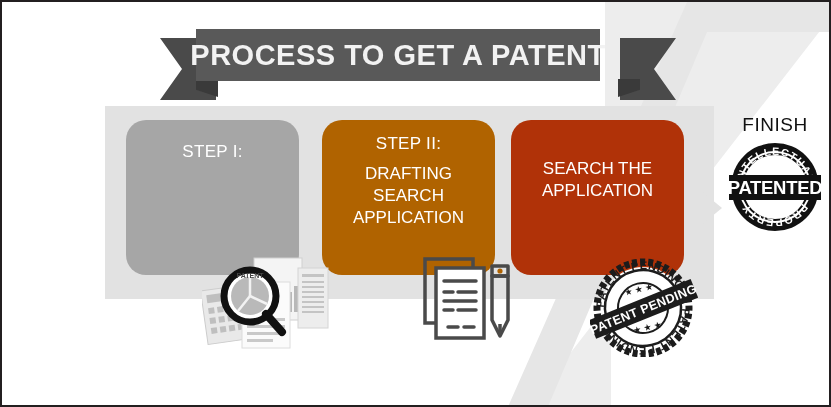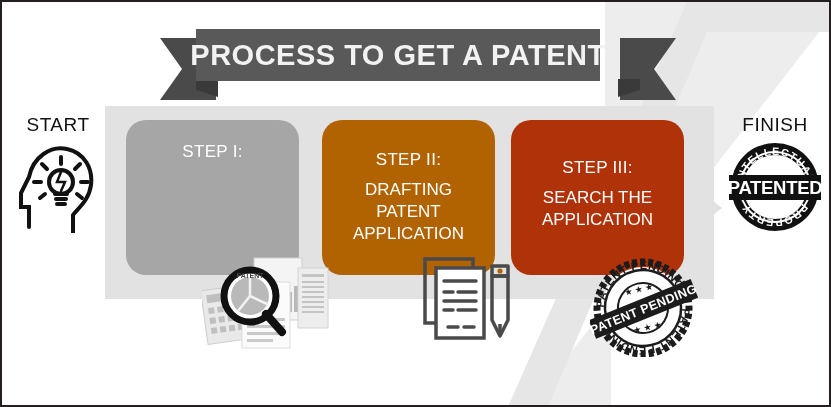--- a/index.html
+++ b/index.html
@@ -80,21 +80,21 @@
     width: 173px; height: 155px;
     border-radius: 20px;
     display: flex;
     flex-direction: column;
     align-items: center;
     color: #ffffff;
     box-sizing: border-box;
     padding-top: 22px;
   }
   .card.step1 { left: 124px; background: #a6a6a6; }
-  .card.step2 { left: 320px; background: #b06300; padding-top: 30px; }
+  .card.step2 { left: 320px; background: #b06300; padding-top: 14px; }
   .card.step3 { left: 509px; background: #b03208; padding-top: 38px; }
   .card-step-label {
     font-size: 17px;
     letter-spacing: 0.3px;
     margin-bottom: 9px;
   }
   .card-desc {
     font-size: 17px;
     line-height: 1.28;
     text-align: center;
@@ -158,44 +158,31 @@
     </div>
   </div>
 
   <div class="card step1">
     <span class="card-step-label">STEP I:</span>
   </div>
 
   <div class="card step2">
     <span class="card-step-label">STEP II:</span>
     <span class="card-desc">DRAFTING
-PATENT
+SEARCH
 APPLICATION</span>
   </div>
 
   <div class="card step3">
-    <span class="card-step-label">STEP III:</span>
     <span class="card-desc">SEARCH THE
 APPLICATION</span>
   </div>
 
   <div class="flow-arrow"></div>
 
-  <div class="endcap start">
-    <span class="endcap-label">START</span>
-    <svg width="78" height="92" viewBox="0 0 78 92">
-      <g fill="none" stroke="#111111" stroke-width="4" stroke-linecap="round">
-        <path d="M10 86 L10 66 L2 66 L2 52 L10 36 C14 16 32 4 48 8 C66 12 74 28 72 44 C70 60 58 68 54 74 L54 92" stroke-width="4" fill="none"></path>
-        <circle cx="42" cy="41" r="12"></circle>
-        <path d="M36 53 L48 53 M37 58 L47 58 M38 63 L46 63"></path>
-        <path d="M42 23 L42 16 M28 28 L23 23 M56 28 L61 23 M22 41 L15 41 M62 41 L69 41 M26 53 L21 57 M58 53 L63 57"></path>
-        <path d="M42 31 L38 41 L46 41 L42 50" stroke-width="2.5"></path>
-      </g>
-    </svg>
-  </div>
 
   <div class="endcap finish">
     <span class="endcap-label">FINISH</span>
     <svg width="92" height="92" viewBox="0 0 92 92">
       <defs>
         <path id="arcTop" d="M 14 46 A 32 32 0 0 1 78 46"></path>
         <path id="arcBot" d="M 16 46 A 30 30 0 0 0 76 46"></path>
       </defs>
       <circle cx="46" cy="46" r="44" fill="#111111"></circle>
       <circle cx="46" cy="46" r="36" fill="#ffffff"></circle>

